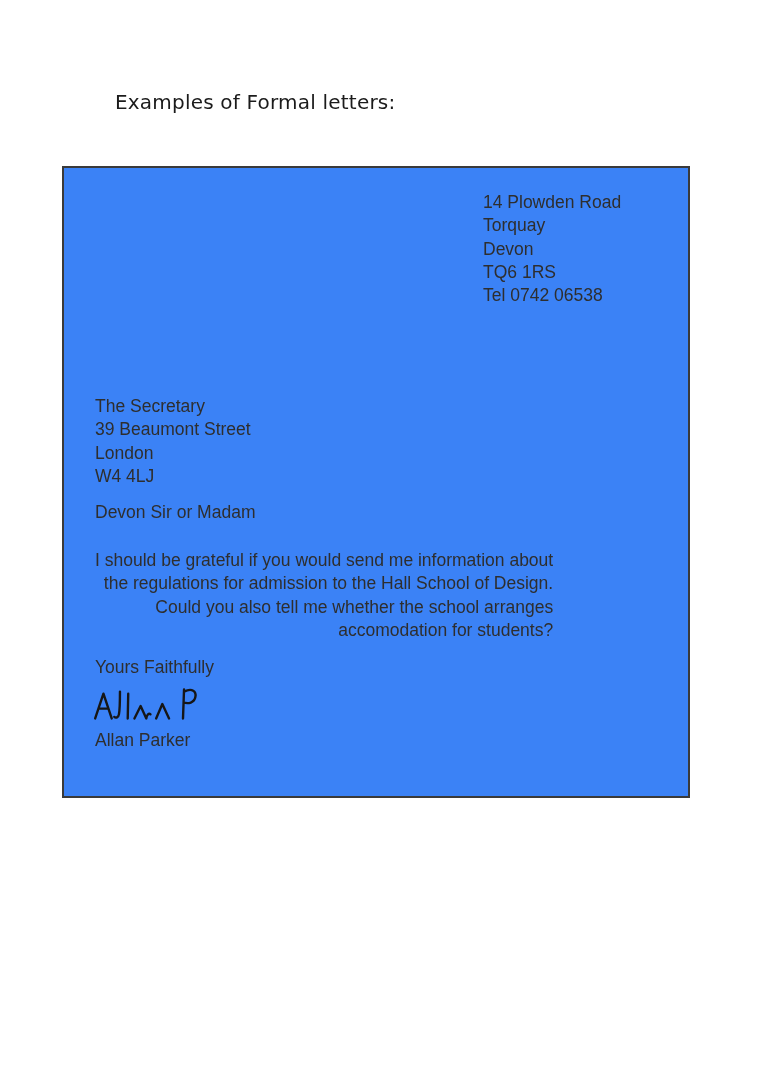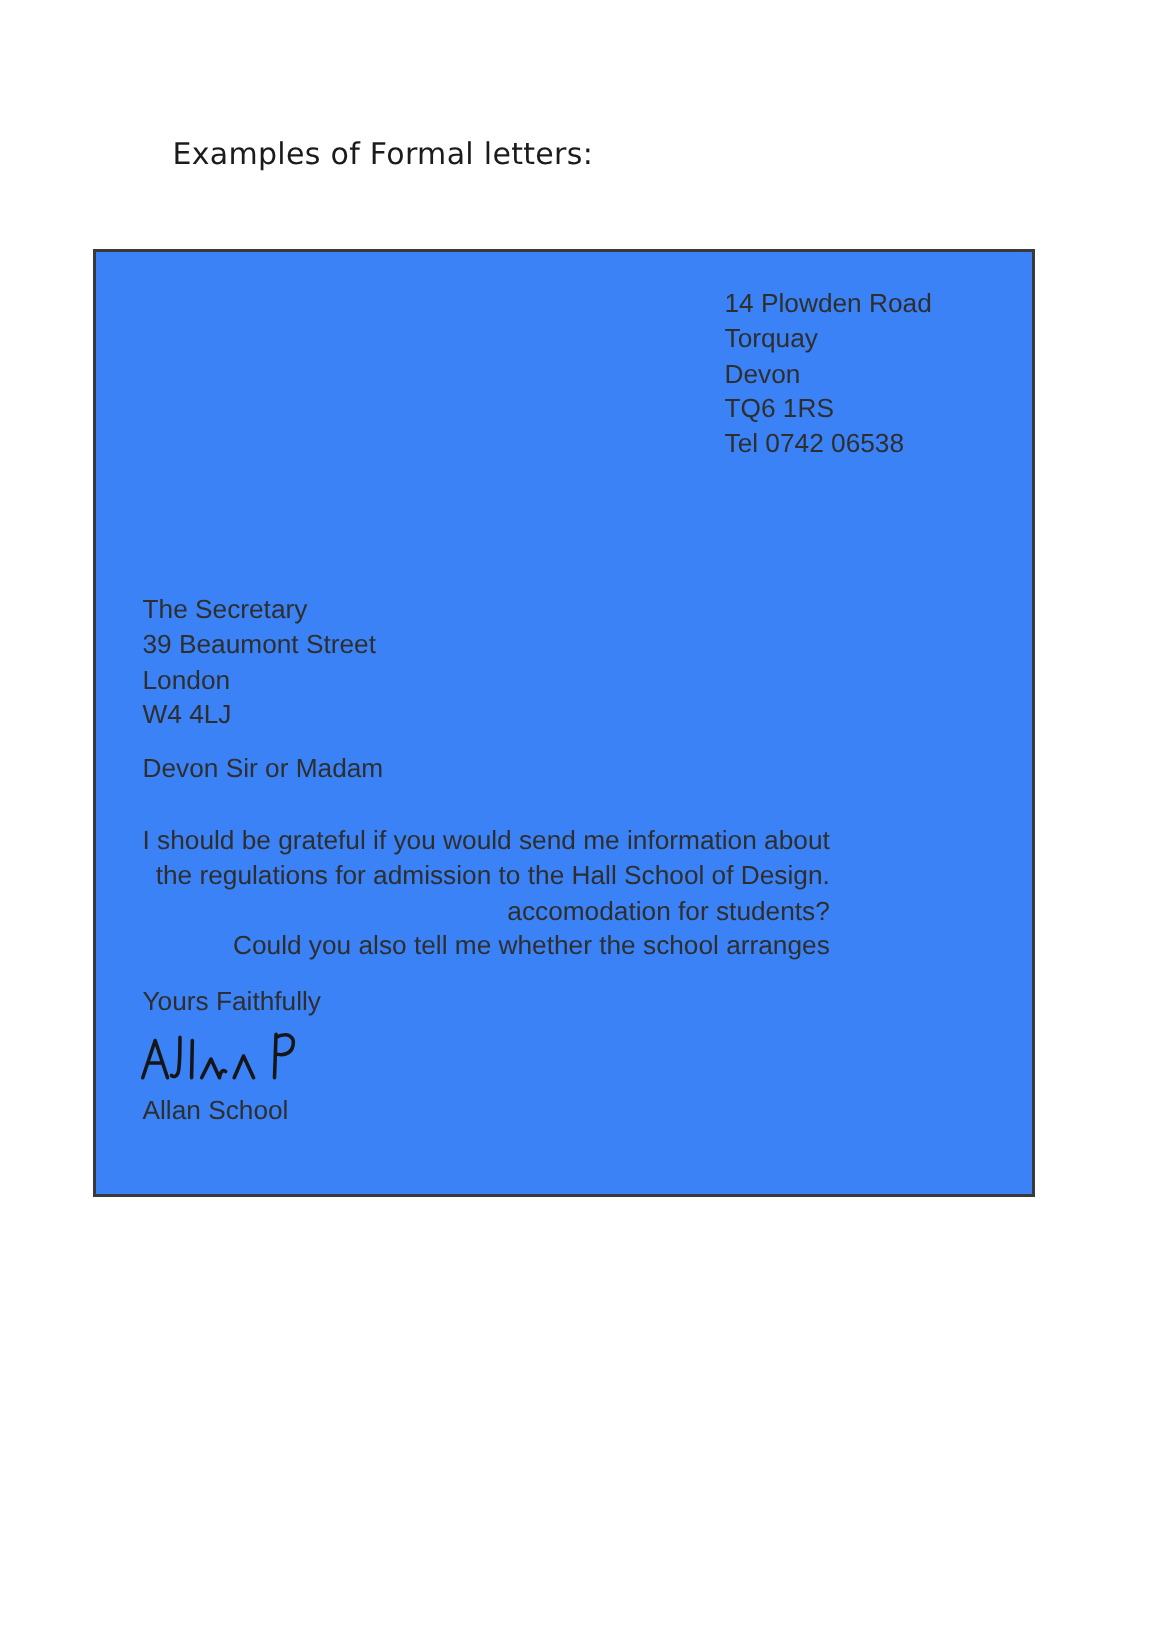--- a/index.html
+++ b/index.html
@@ -88,31 +88,31 @@
       <div>39 Beaumont Street</div>
       <div>London</div>
       <div>W4 4LJ</div>
     </div>
 
     <div class="block salutation">Devon Sir or Madam</div>
 
     <div class="block body-par">
       <div>I should be grateful if you would send me information about</div>
       <div>the regulations for admission to the Hall School of Design.</div>
+      <div>Could you also tell me whether the school arranges</div>
       <div>accomodation for students?</div>
-      <div>Could you also tell me whether the school arranges</div>
     </div>
 
     <div class="block closing">Yours Faithfully</div>
 
     <svg class="signature" role="img" viewBox="0 0 120 34" xmlns="http://www.w3.org/2000/svg" aria-label="Allan P">
       <path d="M5,31 L13,7 L21,31 M8.5,21.5 L17.5,21.5"></path>
       <path d="M29,5 C29,14 29,22 28,27 C27.5,30 25,31 23.5,29.5"></path>
       <path d="M37,7 L36.5,31"></path>
       <path d="M43,31 L49,19 L54.5,31 M54.5,31 C55,27 57,25.5 58.5,27"></path>
       <path d="M64,31 L70,17 L76.5,31"></path>
       <path d="M91,3 L90,31 M91,5 C99,1 103,5 102,10 C101,16 95,17 90.5,15.5"></path>
     </svg>
 
-    <div class="block signed-name">Allan School</div>
+    <div class="block signed-name">Allan Parker</div>
 
   </div>
 </div>
 
 </body></html>

